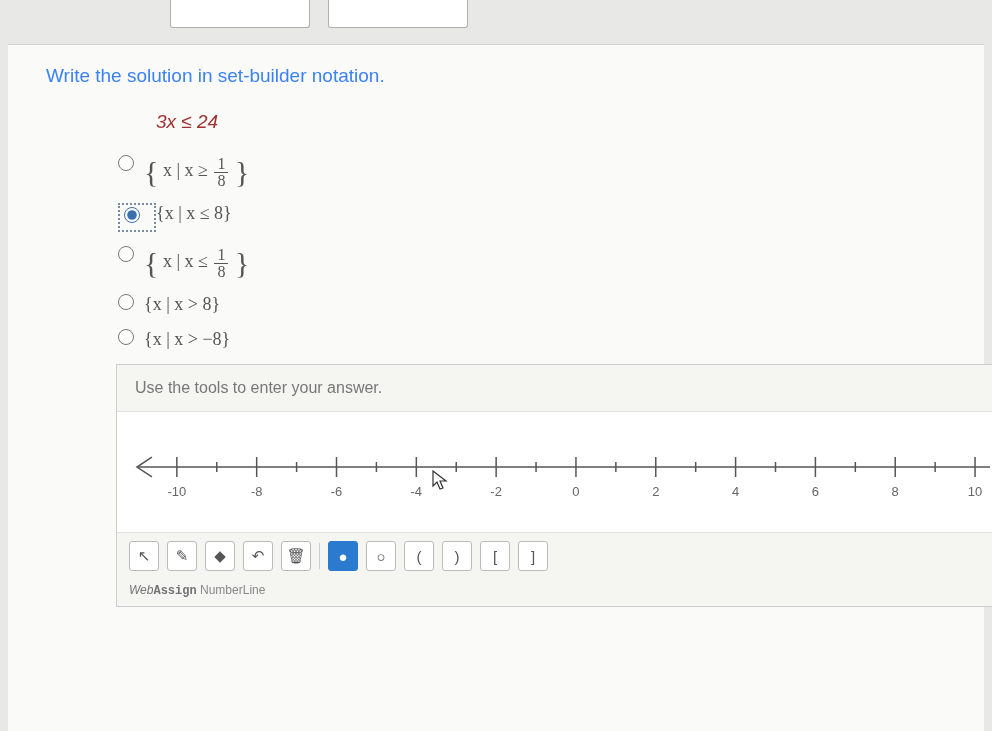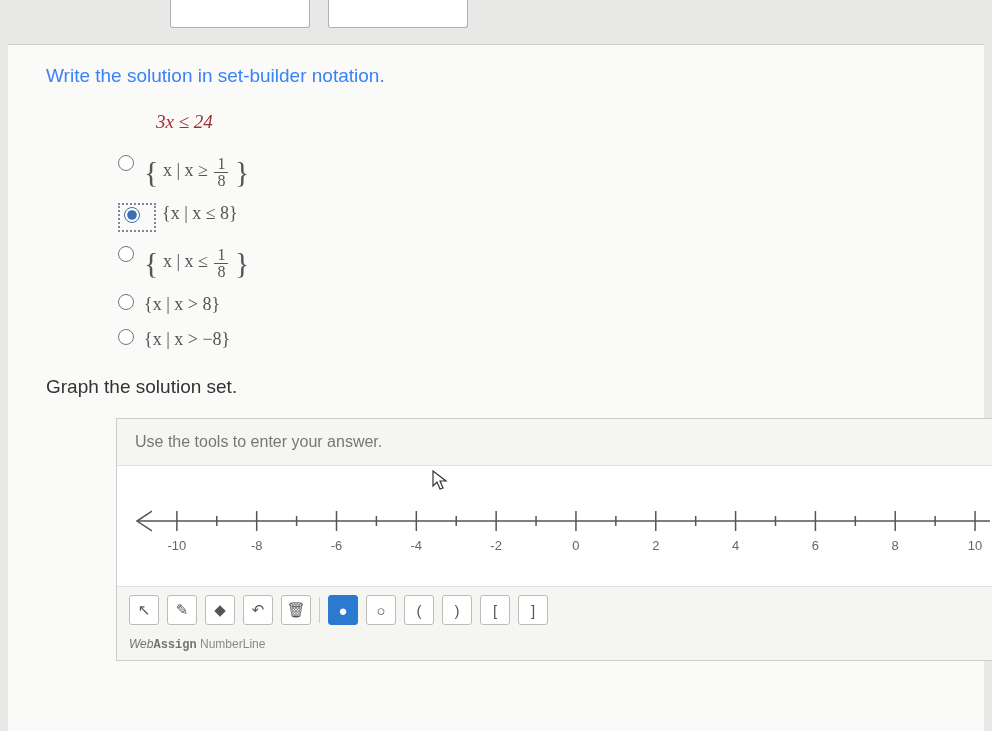--- a/index.html
+++ b/index.html
@@ -35,21 +35,21 @@
   .prompt {
     font-size: 19px;
     color: #3b82f6;
     margin-bottom: 24px;
   }
   .ineq {
     font-size: 19px;
     color: #a03030;
     font-style: italic;
     margin: 0 0 22px 110px;
-    font-family: Liberation Serif, serif;
+    font-family: Liberation Sans, sans-serif;
   }
   .options { margin-left: 72px; }
   .opt {
     display: flex;
     align-items: flex-start;
     margin-bottom: 14px;
     font-size: 18px;
     color: #555;
     font-family: "Times New Roman", serif;
   }
@@ -155,21 +155,21 @@
               <span class="num">1</span>
               <span class="den">8</span>
             </span> <span class="brace-r">}</span>
         </span>
       </label>
 
       <label class="opt">
         <span class="selbox">
           <input type="radio" name="ans" checked="" style="">
         </span>
-        <span style="margin-left:6px">{x | x ≤ 8}</span>
+        <span style="">{x | x ≤ 8}</span>
       </label>
 
       <label class="opt">
         <input type="radio" name="ans" style="">
         <span>
           <span class="brace-l">{</span> x | x ≤ <span class="frac">
               <span class="num">1</span>
               <span class="den">8</span>
             </span> <span class="brace-r">}</span>
         </span>
@@ -180,21 +180,20 @@
         <span>{x | x &gt; 8}</span>
       </label>
 
       <label class="opt">
         <input type="radio" name="ans" style="">
         <span>{x | x &gt; −8}</span>
       </label>
 
     </div>
 
-    <div class="sub-prompt">Graph the solution set.</div>
 
     <div class="nl-box">
       <div class="nl-header">Use the tools to enter your answer.</div>
       <div class="nl-area">
         <svg class="nl" viewBox="0 0 880 120">
           <line x1="20" y1="55" x2="875" y2="55" stroke="#555" stroke-width="1.5"></line>
           <polyline points="35,45 20,55 35,65" fill="none" stroke="#555" stroke-width="1.5"></polyline>
           <g stroke="#555" stroke-width="1.5">
             <line x1="60" y1="45" y2="65" x2="60"></line>
             <line x1="100" y1="50" y2="60" x2="100"></line>

